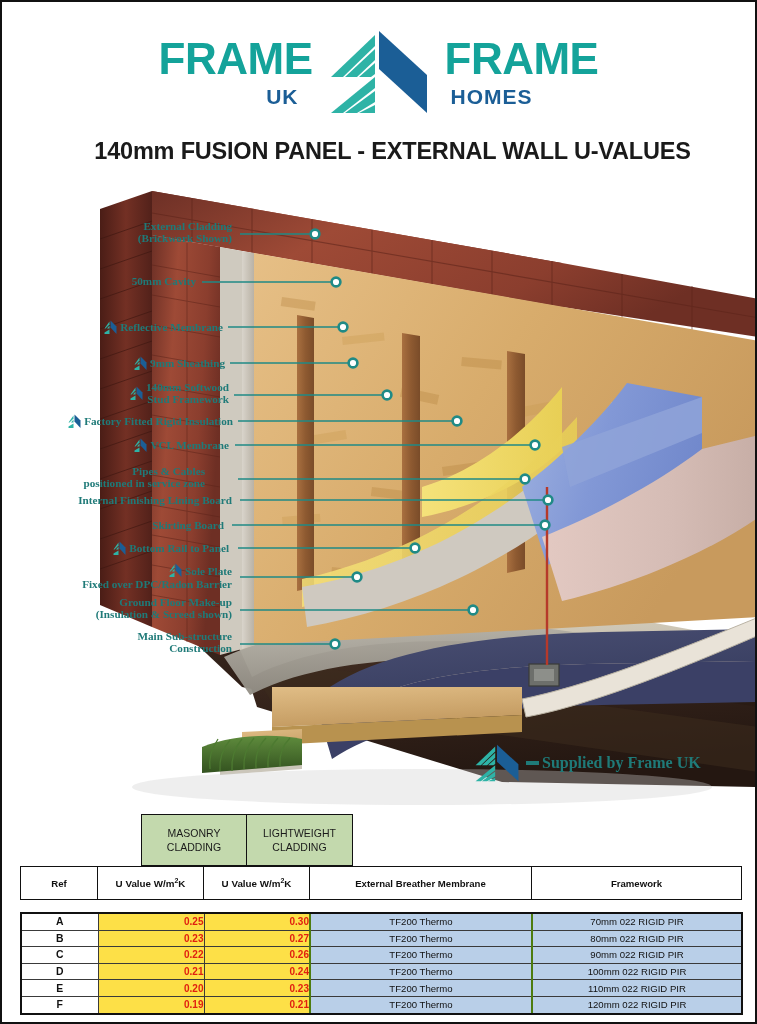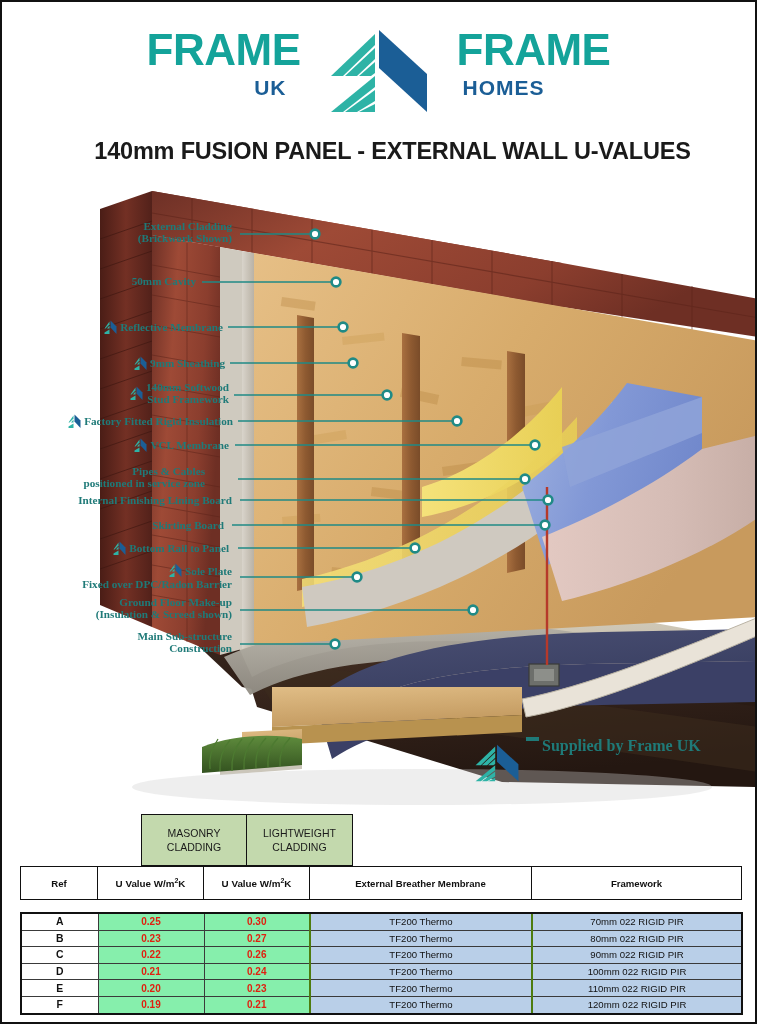--- a/index.html
+++ b/index.html
@@ -20,22 +20,23 @@
     overflow: hidden;
   }
 
   
   #logo-block {
     position: absolute;
     left: 0; right: 0;
     top: 26px;
     height: 88px;
     display: flex;
+    align-items: center;
     justify-content: center;
-    gap: 16px;
+    gap: 4px;
   }
   .logo-word {
     font-family: "Liberation Sans", sans-serif;
     font-weight: bold;
     font-size: 44px;
     letter-spacing: -0.5px;
     color: #14a39a;
     line-height: 1;
   }
   .logo-sub {
@@ -106,21 +107,21 @@
     text-align: right;
   }
   .callout-mark { width: 13px; height: 15px; margin-right: 3px; flex: 0 0 auto; }
 
   
   #supplied {
     position: absolute;
     left: 470px;
     top: 735px;
     display: flex;
-    align-items: flex-start;
+    align-items: center;
   }
   #supplied .sup-mark { width: 50px; height: 52px; }
   #supplied .sup-dash {
     width: 13px; height: 3.5px;
     background: #1f7a78;
     margin: 0 3px 0 4px;
   }
   #supplied .sup-text {
     font-family: "Liberation Serif", serif;
     font-weight: bold;
@@ -188,21 +189,21 @@
     border: 1.1px solid #3a3a3a;
     height: 15.6px;
     text-align: center;
     vertical-align: middle;
     font-family: "Liberation Sans", sans-serif;
     font-size: 9.4px;
     color: #111;
     padding: 0;
   }
   #data-table td.c-ref { font-weight: bold; font-size: 10.4px; background:#fff; }
-  #data-table td.c-u { background: #86efac; color: #e02010; font-weight: bold; font-size: 10px; }
+  #data-table td.c-u { background: #fde047; color: #e02010; font-weight: bold; font-size: 10px; text-align: right; }
   #data-table td.c-blue { background: #b9cfe8; font-size: 9.6px; }
   #data-table tr:first-child td { border-top: 2px solid #111; }
   #data-table tr:last-child td { border-bottom: 2px solid #111; }
   #data-table td:first-child { border-left: 2px solid #111; }
   #data-table td:last-child { border-right: 2px solid #111; }
   #data-table td.sep-l { border-left: 2px solid #4d7c0f; }
 </style>
 </head>
 <body>
 

